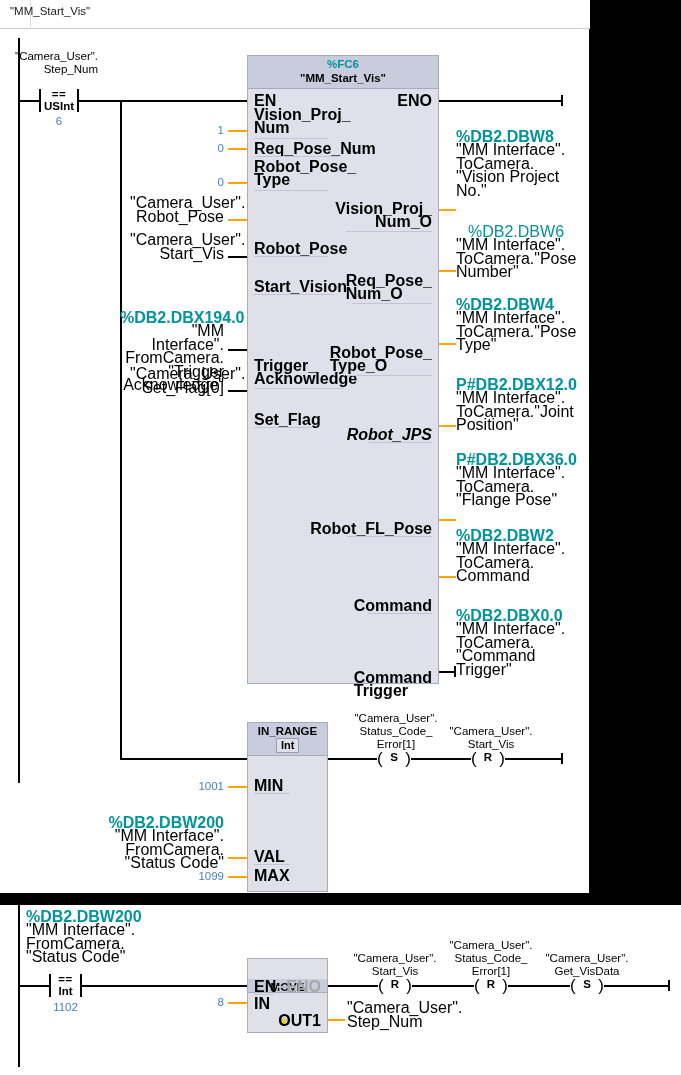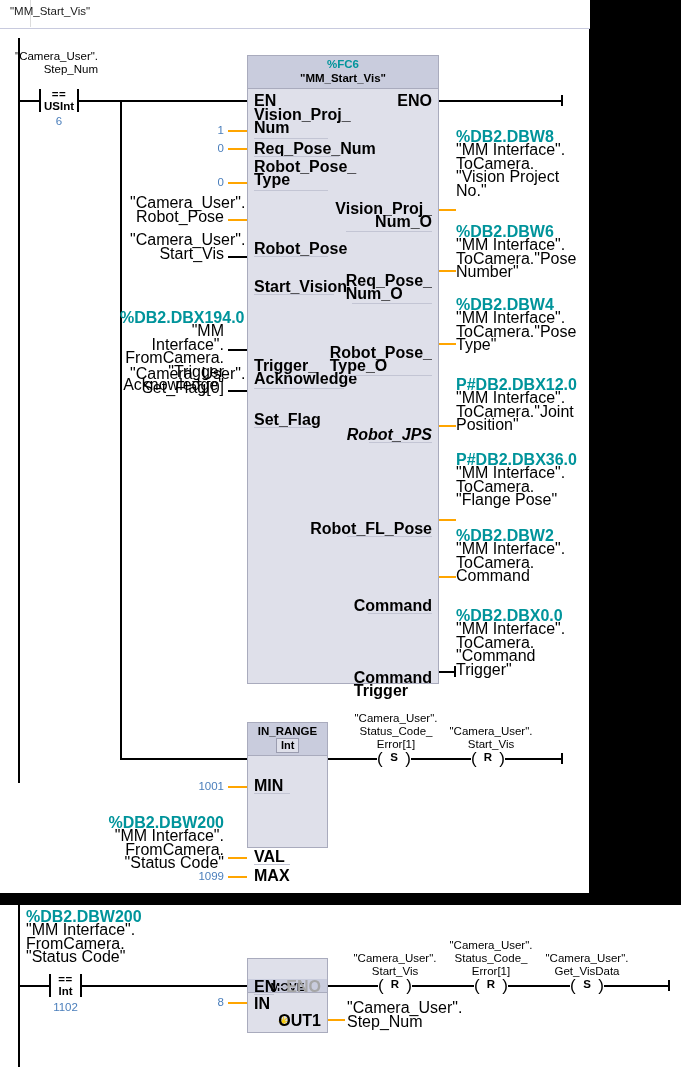--- a/index.html
+++ b/index.html
@@ -255,21 +255,21 @@
     <div class="term" style="left:561px; top:66px;"></div>
 
     <div class="orange" style="left:439px; top:180px; width:17px;"></div>
     <div class="op l" style="left:456px; top:101px; width:132px; color:#00949b; font-weight:bold;">%DB2.DBW8</div>
     <div class="op l" style="left:456px; top:114px; width:132px;">"MM Interface".
 ToCamera.
 "Vision Project
 No."</div>
 
     <div class="orange" style="left:439px; top:241px; width:17px;"></div>
-    <div class="op l" style="left:456px; top:196px; width:132px; color:#00949b; font-weight:bold;">%DB2.DBW6</div>
+    <div class="op l" style="left:468px; top:196px; width:132px; color:#00949b; font-weight:normal;">%DB2.DBW6</div>
     <div class="op l" style="left:456px; top:209px; width:132px;">"MM Interface".
 ToCamera."Pose
 Number"</div>
 
     <div class="orange" style="left:439px; top:314px; width:17px;"></div>
     <div class="op l" style="left:456px; top:269px; width:132px; color:#00949b; font-weight:bold;">%DB2.DBW4</div>
     <div class="op l" style="left:456px; top:282px; width:132px;">"MM Interface".
 ToCamera."Pose
 Type"</div>
 
@@ -292,21 +292,21 @@
 Command</div>
 
     <div class="h" style="left:439px; top:642px; width:17px;"></div>
     <div class="term" style="left:454px; top:637px;"></div>
     <div class="op l" style="left:456px; top:580px; width:132px; color:#00949b; font-weight:bold;">%DB2.DBX0.0</div>
     <div class="op l" style="left:456px; top:593px; width:132px;">"MM Interface".
 ToCamera.
 "Command
 Trigger"</div>
 
-    <div class="fbox" style="left:247px; top:693px; width:81px; height:126px;">
+    <div class="fbox" style="left:247px; top:693px; width:81px; height:170px;">
       <div class="fhead" style="height:33px;">
         <div class="nm1">IN_RANGE</div>
       </div>
       <div class="ftype" style="left:28px; top:15px;">Int</div>
       <div class="pin l" style="top:56px;">MIN</div>
       <div class="pinline" style="left:6px; width:36px; top:70px;"></div>
       <div class="pin l" style="top:127px;">VAL</div>
       <div class="pinline" style="left:6px; width:36px; top:141px;"></div>
       <div class="pin l" style="top:146px;">MAX</div>
     </div>

